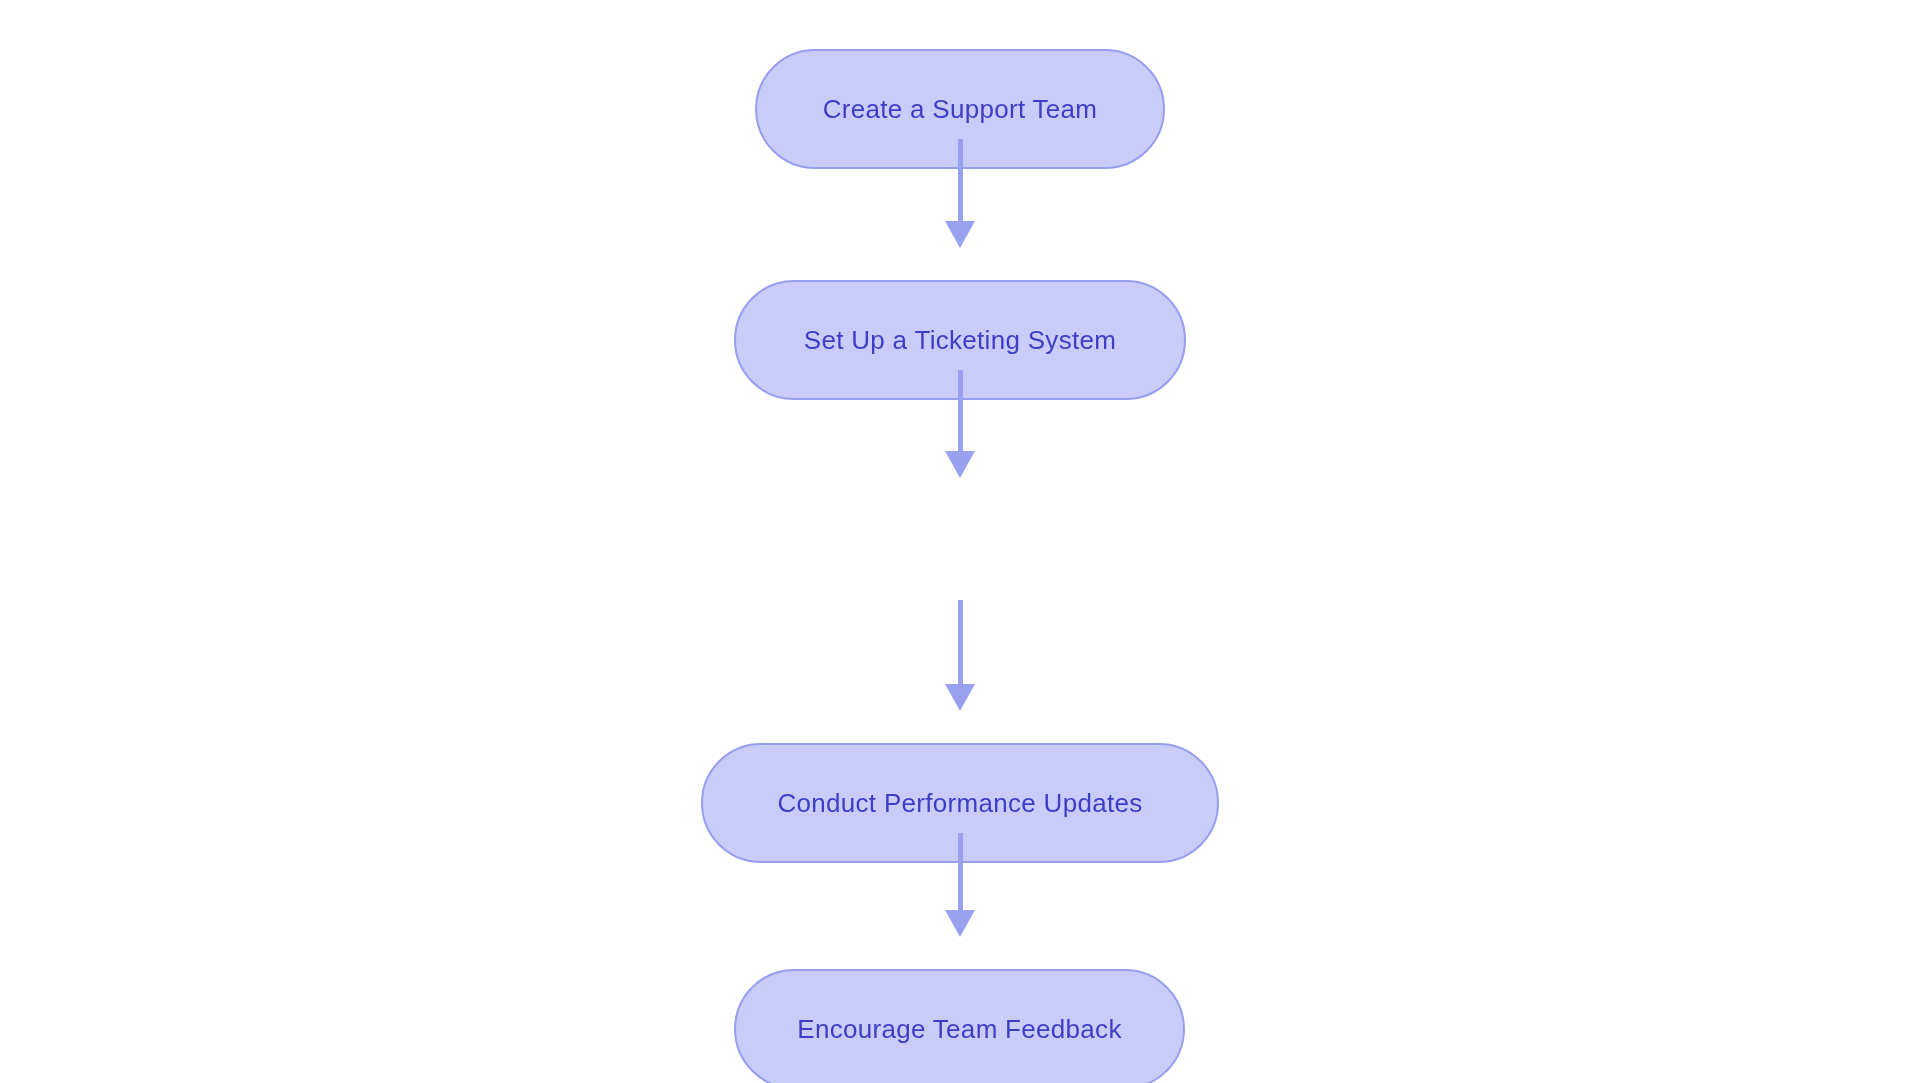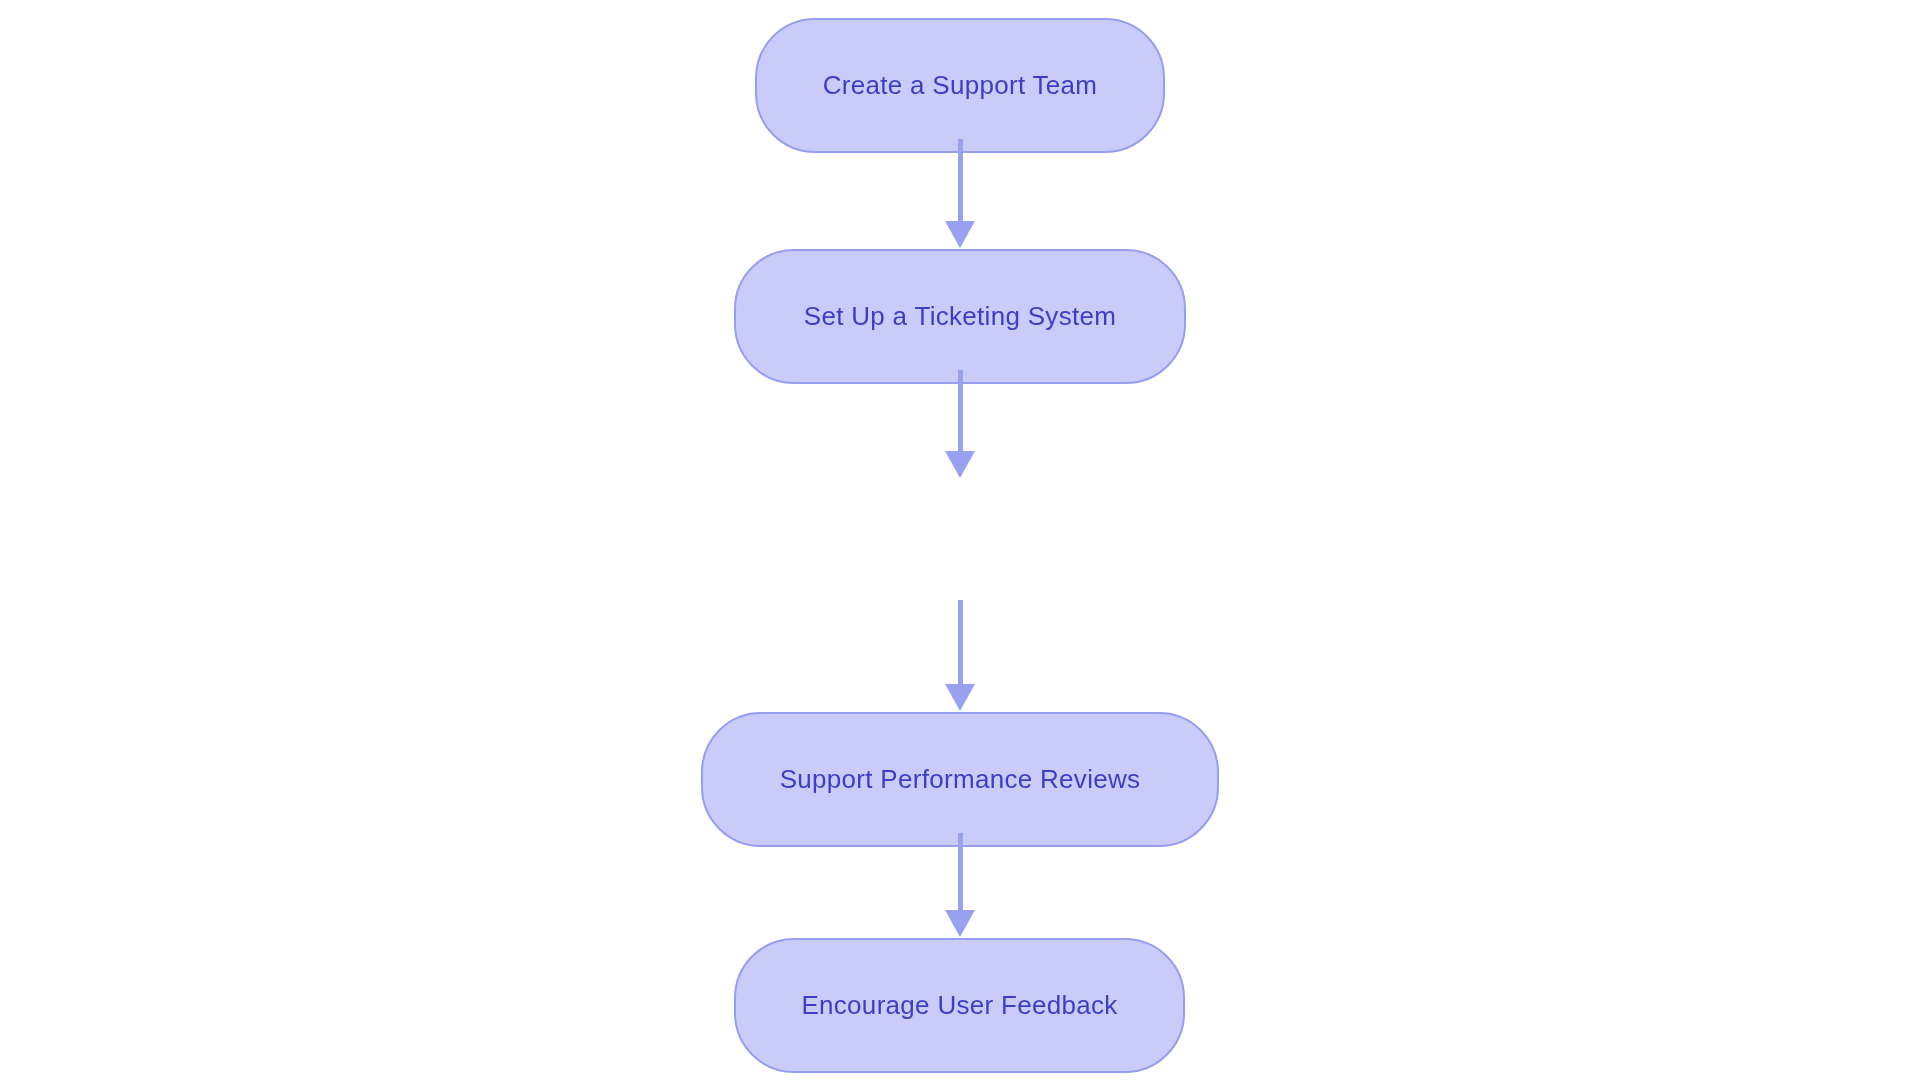--- a/index.html
+++ b/index.html
@@ -14,30 +14,31 @@
     background: #ffffff;
     overflow: hidden;
     font-family: "Liberation Sans", "DejaVu Sans", sans-serif;
   }
   .flow-node {
     position: absolute;
     box-sizing: border-box;
     display: flex;
     align-items: center;
     justify-content: center;
-    height: 135px;
+    height: 120px;
     border-radius: 60px;
     background: #c9cbf8;
     border: 2.5px solid #969eee;
     color: #3c3fc6;
     font-size: 26px;
     font-weight: 400;
     letter-spacing: 0.3px;
     text-align: center;
     white-space: nowrap;
+    margin-top: 31px;
   }
   .node-1 { left: 755px; top: 18px;  width: 410px; }
   .node-2 { left: 734px; top: 249px; width: 452px; text-align: center; }
   .node-3 { left: 731px; top: 479px; width: 457px; }
   .node-4 { left: 701px; top: 712px; width: 518px; }
   .node-5 { left: 734px; top: 938px; width: 451px; }
 
   .flow-arrow {
     position: absolute;
     left: 960px;
@@ -92,25 +93,25 @@
     <div class="head"></div>
   </div>
 
 
   <div class="flow-arrow arrow-3">
     <div class="shaft"></div>
     <div class="head"></div>
   </div>
 
   <div class="flow-node node-4">
-    <span>Support Performance Reviews</span>
+    <span>Conduct Performance Updates</span>
   </div>
 
   <div class="flow-arrow arrow-4">
     <div class="shaft"></div>
     <div class="head"></div>
   </div>
 
   <div class="flow-node node-5">
-    <span>Encourage User Feedback</span>
+    <span>Encourage Team Feedback</span>
   </div>
 
 </div>
 
 </body></html>

